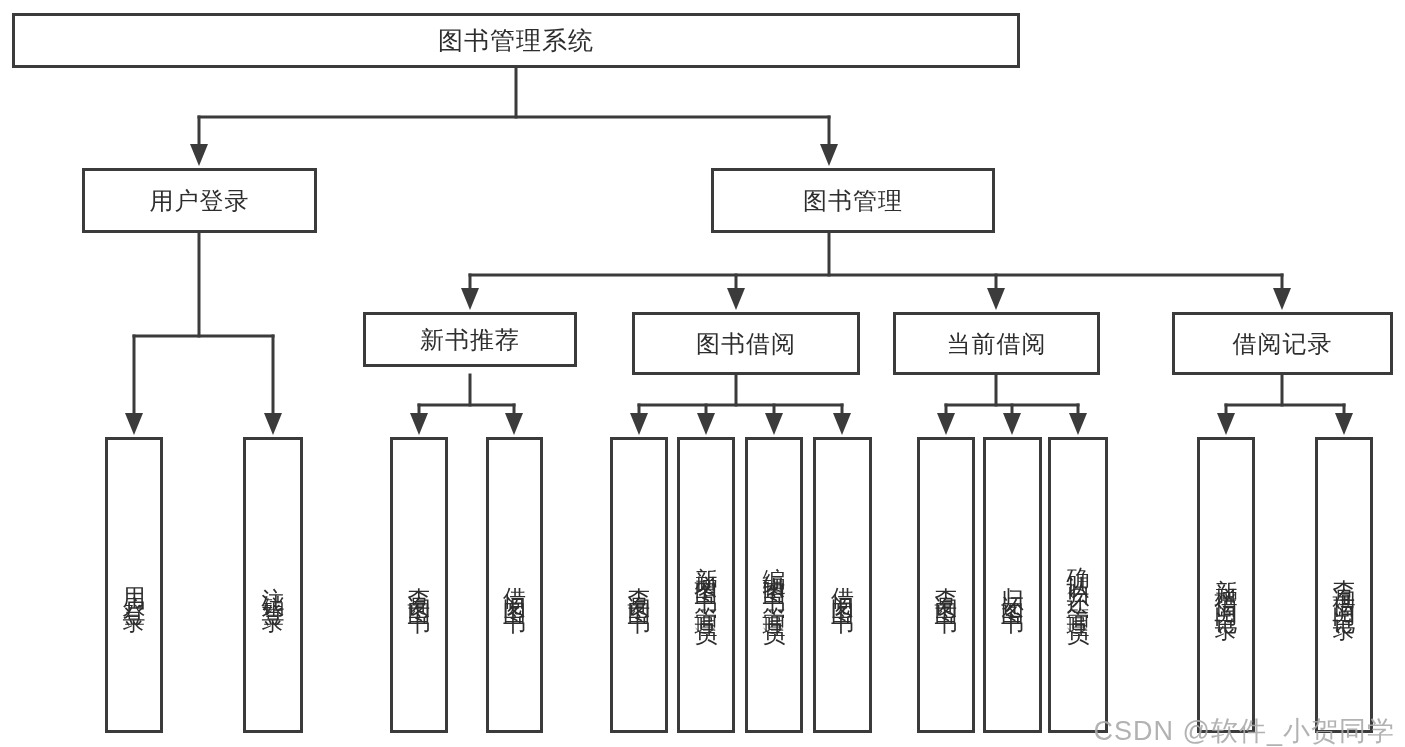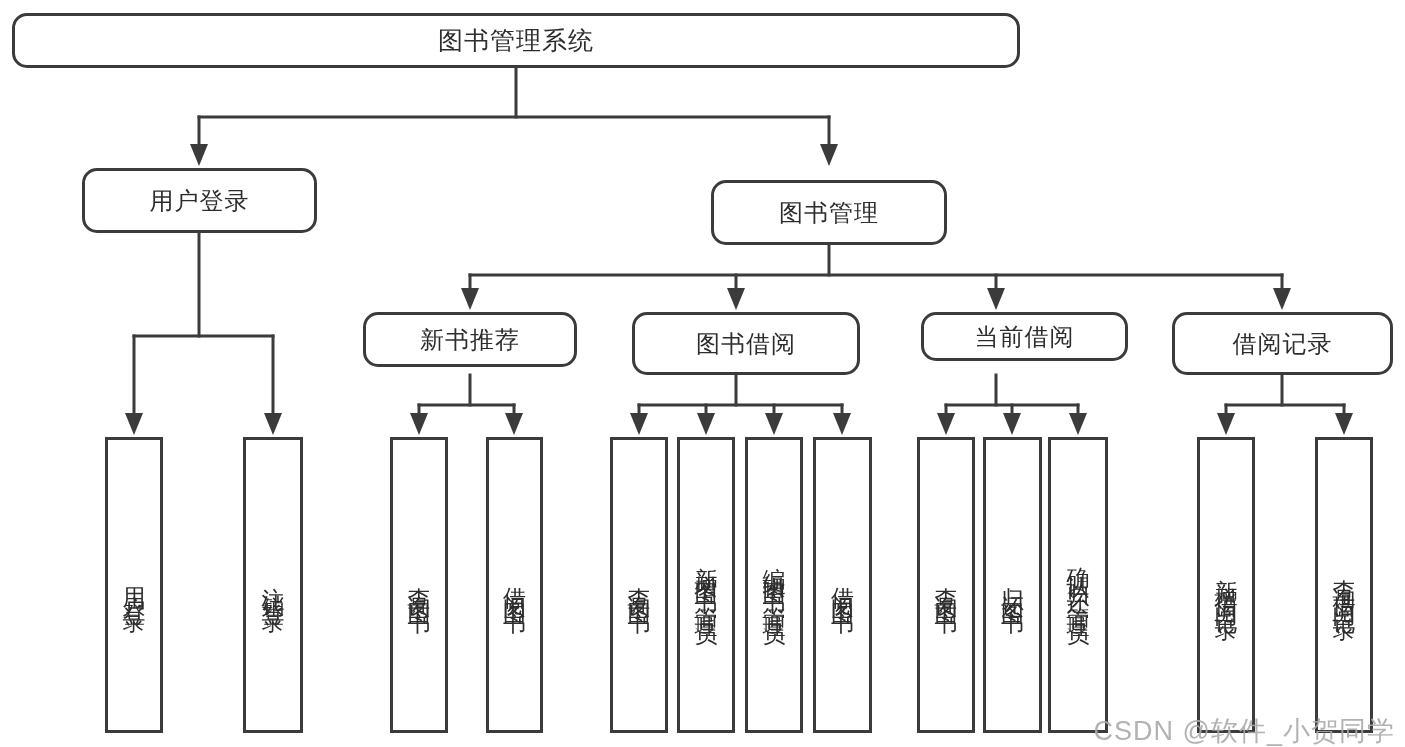--- a/index.html
+++ b/index.html
@@ -17,21 +17,21 @@
   .wires polygon { fill: #3b3b3b; }
   .node {
     position: absolute;
     border: 3px solid #3b3b3b;
     background: #ffffff;
     display: flex;
     align-items: center;
     justify-content: center;
     color: #2d2d2d;
   }
-  .branch { font-size: 24px; letter-spacing: 1px; border-radius: 15px; }
+  .branch { font-size: 24px; letter-spacing: 1px; }
   .root-node { font-size: 25px; }
   .leaf { top: 437px; height: 296px; }
   .vtext {
     writing-mode: vertical-rl;
     text-orientation: mixed;
     font-size: 23px;
     letter-spacing: 8px;
     line-height: 1;
     white-space: nowrap;
     color: #2d2d2d;
@@ -106,31 +106,31 @@
       <polygon points="1335,413 1353,413 1344,435"></polygon>
     </svg>
 
   <div class="node branch root-node" style="left:12px;top:13px;width:1008px;height:55px">
     <span>图书管理系统</span>
   </div>
 
   <div class="node branch" style="left:82px;top:168px;width:235px;height:65px">
     <span>用户登录</span>
   </div>
-  <div class="node branch" style="left:711px;top:180px;width:236px;height:65px">
+  <div class="node branch" style="left:711px;top:168px;width:284px;height:65px">
     <span>图书管理</span>
   </div>
 
   <div class="node branch" style="left:363px;top:312px;width:214px;height:55px">
     <span>新书推荐</span>
   </div>
   <div class="node branch" style="left:632px;top:312px;width:228px;height:63px">
     <span>图书借阅</span>
   </div>
-  <div class="node branch" style="left:921px;top:312px;width:207px;height:49px">
+  <div class="node branch" style="left:893px;top:312px;width:207px;height:63px">
     <span>当前借阅</span>
   </div>
   <div class="node branch" style="left:1172px;top:312px;width:221px;height:63px">
     <span>借阅记录</span>
   </div>
 
   <div class="node leaf" style="left:105px;width:58px">
     <span class="vtext">用户登录</span>
   </div>
   <div class="node leaf" style="left:243px;width:60px">

